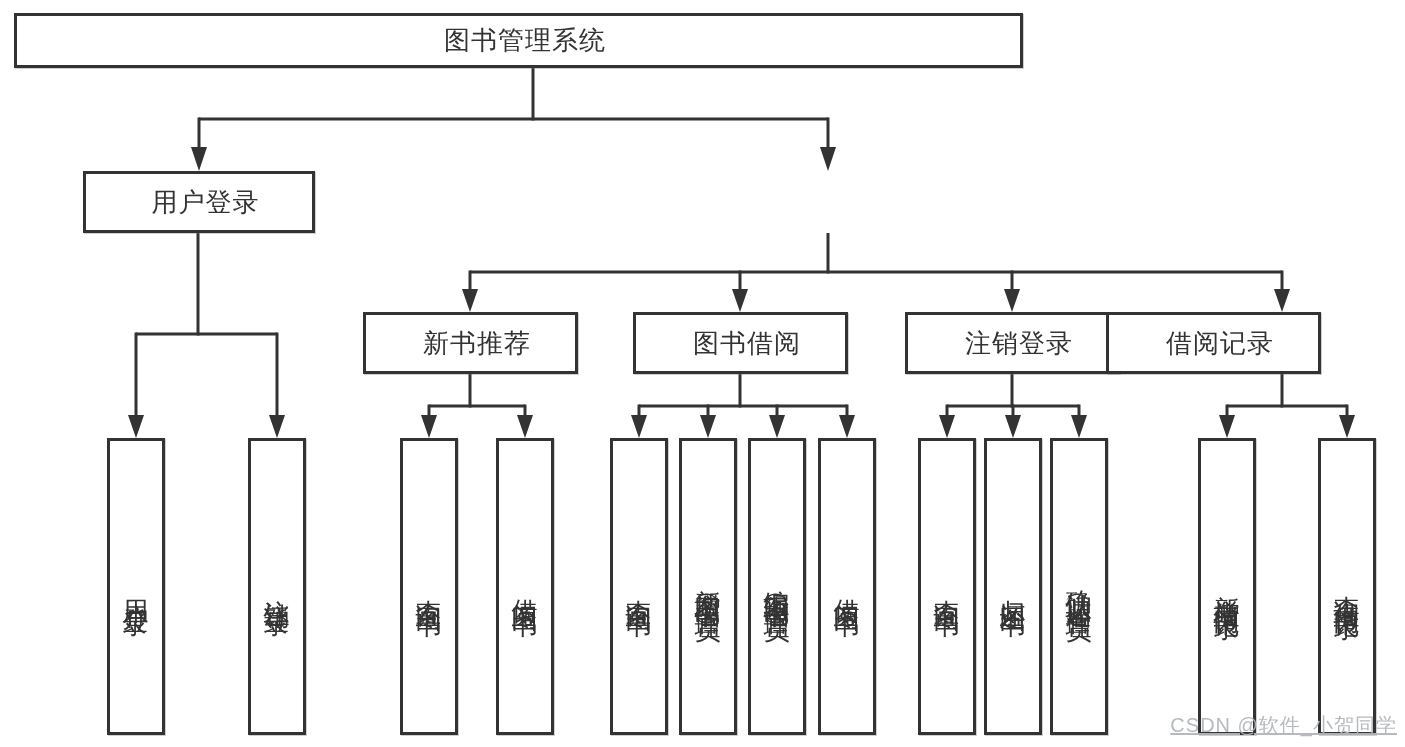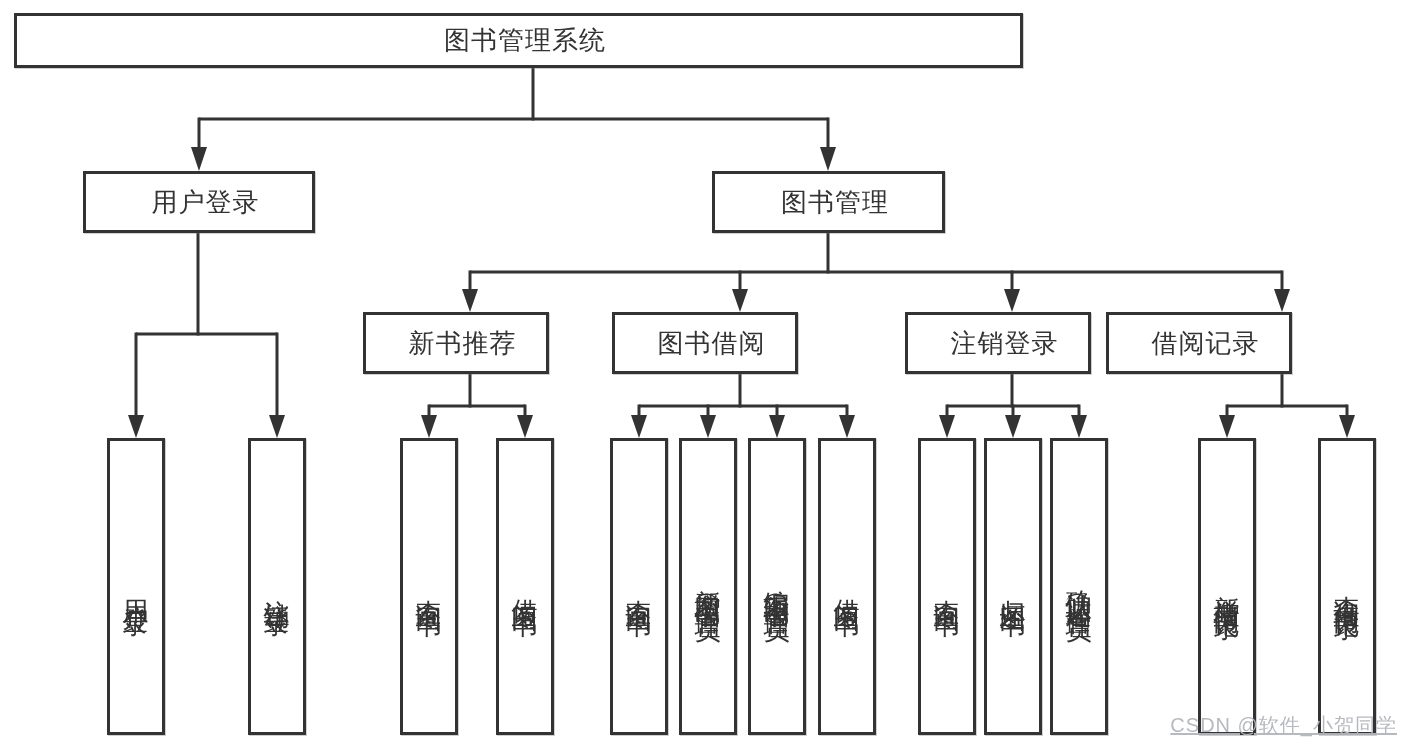--- a/index.html
+++ b/index.html
@@ -22,21 +22,21 @@
     background:#fff;border:3px solid var(--line);
     display:flex;align-items:center;justify-content:center;
     box-sizing:border-box;
     font-size:26px;letter-spacing:1px;color:var(--text);
     box-shadow:1px 1px 0 rgba(120,120,120,.35);
     padding-left:13px;
   }
   .node.root{left:14px;top:13px;width:1009px;height:55px;}
   .node.lvl2l{left:83px;top:171px;width:232px;height:62px;}
   .node.lvl2r{left:712px;top:171px;width:233px;height:62px;}
-  .node.lvl3{top:312px;width:186px;height:62px;}
+  .node.lvl3{top:312px;width:215px;height:62px;}
   .leaf{
     position:absolute;z-index:2;top:438px;width:58px;height:297px;
     background:#fff;border:3px solid var(--line);box-sizing:border-box;
     display:flex;align-items:center;justify-content:center;
     box-shadow:1px 1px 0 rgba(120,120,120,.35);
   }
   .vtext{
     writing-mode:vertical-rl;text-orientation:mixed;
     font-size:26px;letter-spacing:4px;line-height:1;
     white-space:nowrap;color:var(--text);
@@ -121,28 +121,25 @@
     </g>
   </svg>
 
   <div class="node root">
     <span>图书管理系统</span>
   </div>
 
   <div class="node lvl2l">
     <span>用户登录</span>
   </div>
-  <div class="node lvl2r">
-    <span>图书管理</span>
-  </div>
 
   <div class="node lvl3" style="left:363px">
     <span>新书推荐</span>
   </div>
-  <div class="node lvl3" style="left:612px">
+  <div class="node lvl3" style="left:633px">
     <span>图书借阅</span>
   </div>
   <div class="node lvl3" style="left:905px">
     <span>注销登录</span>
   </div>
   <div class="node lvl3" style="left:1106px">
     <span>借阅记录</span>
   </div>
 
   <div class="leaf" style="left:107px">

